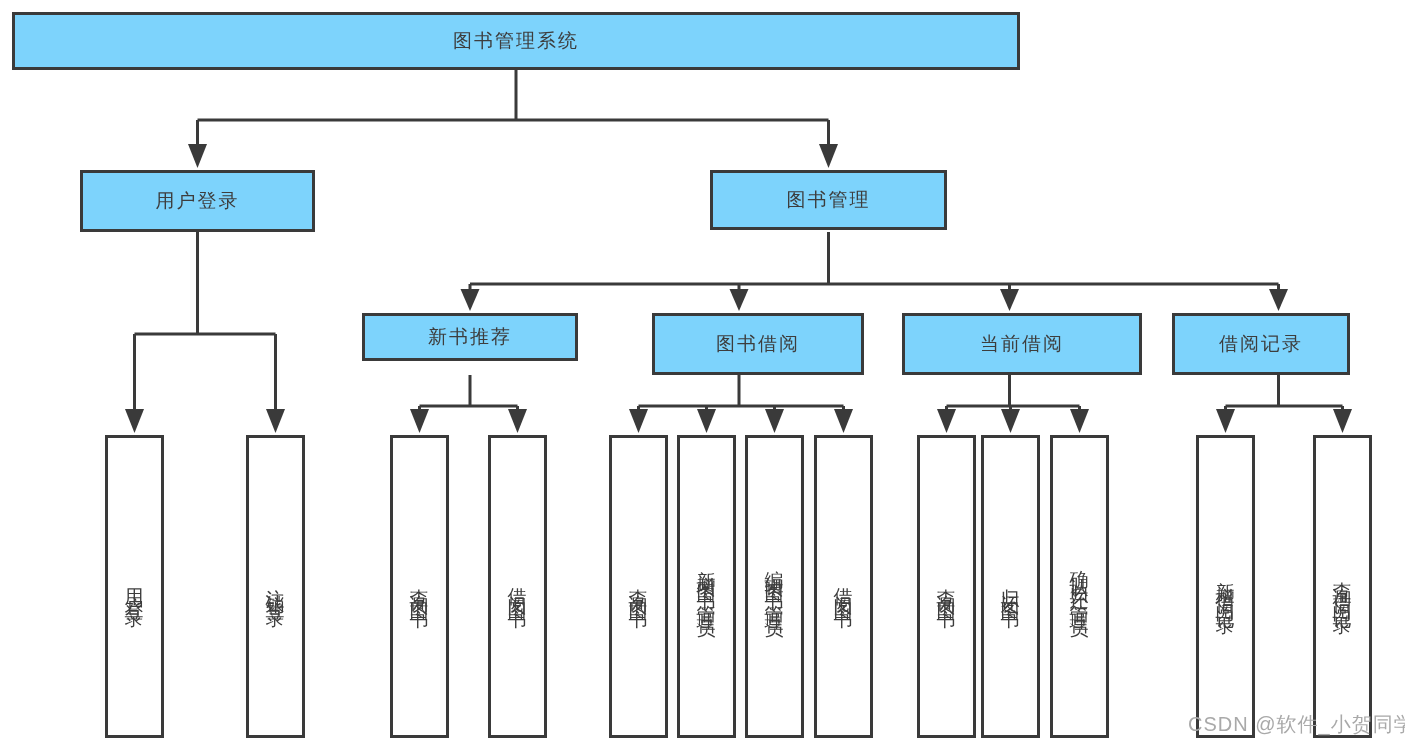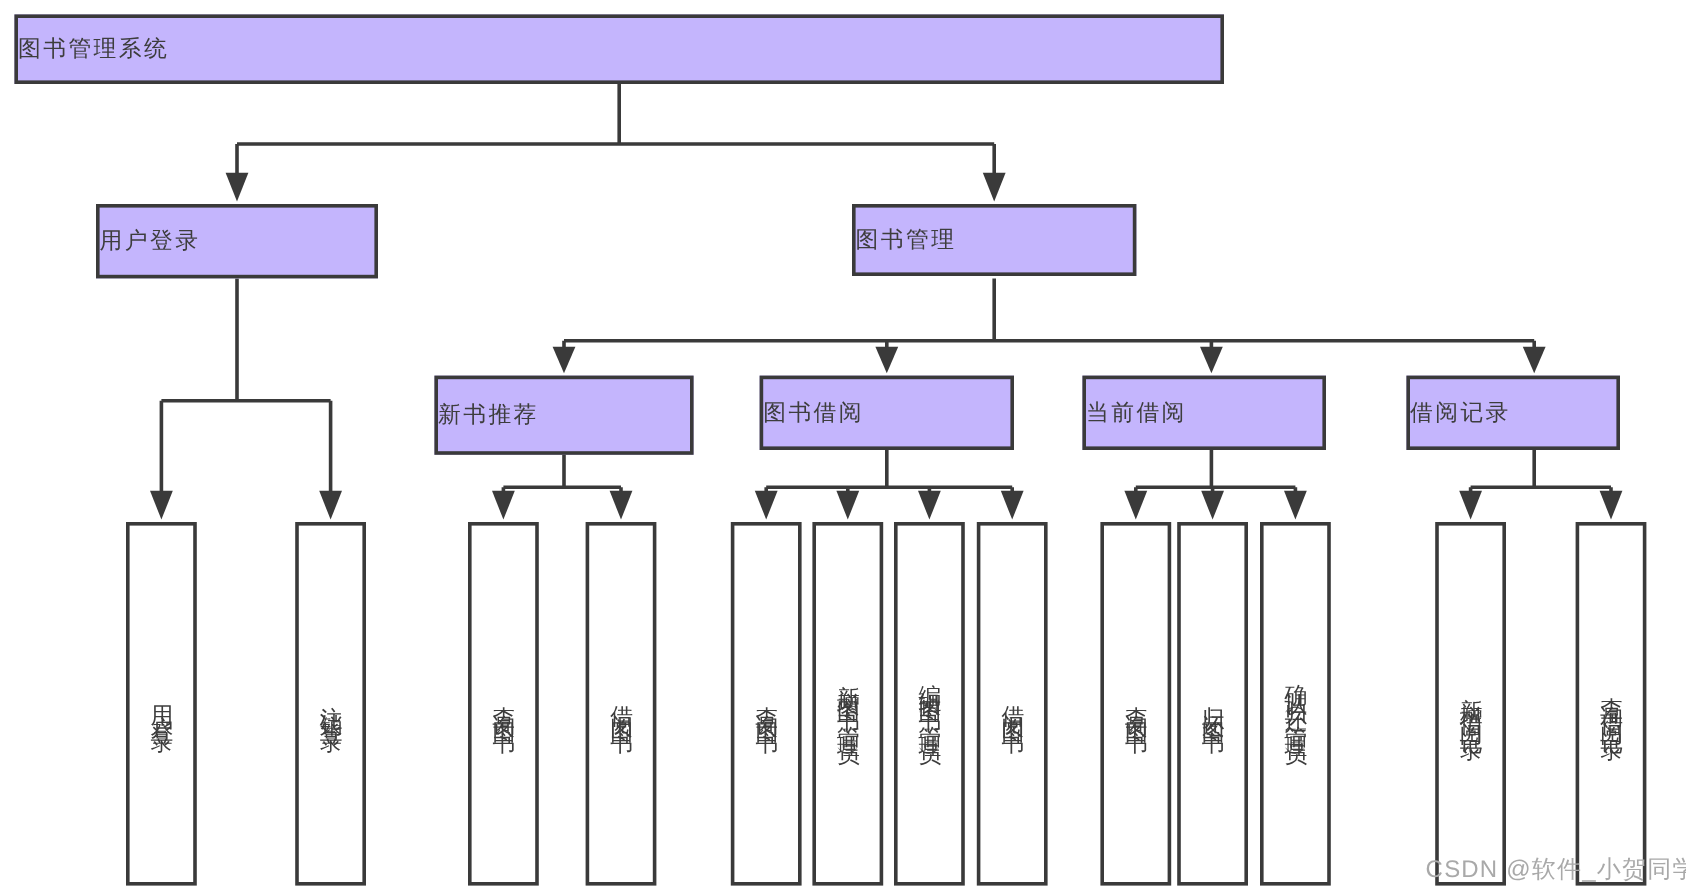--- a/index.html
+++ b/index.html
@@ -4,22 +4,22 @@
 <style>
   html,body{margin:0;padding:0;background:#ffffff;}
   .canvas{
     position:relative;width:1405px;height:747px;background:#ffffff;overflow:hidden;
     font-family:"Liberation Sans","DejaVu Sans",sans-serif;
   }
   .wires{position:absolute;left:0;top:0;}
   .wire{fill:none;stroke:#3a3a3a;stroke-width:3;}
   .arrow{fill:#3a3a3a;stroke:none;}
   .node{
-    position:absolute;box-sizing:border-box;background:#c4b5fd;
-    border:3px solid #3a3a3a;display:flex;align-items:center;
+    position:absolute;box-sizing:border-box;background:#7dd3fc;
+    border:3px solid #3a3a3a;display:flex;align-items:center;justify-content:center;
   }
   .node .hlabel{
     font-size:19px;letter-spacing:2px;color:#3d3d3d;white-space:nowrap;
   }
   .leaf{
     position:absolute;box-sizing:border-box;background:#ffffff;
     border:3px solid #3a3a3a;top:435px;height:303px;width:59px;
     display:flex;align-items:center;justify-content:center;
   }
   .vtext{
@@ -70,27 +70,27 @@
     <span class="hlabel">图书管理系统</span>
   </div>
 
   <div class="node" style="left:80px;top:170px;width:235px;height:62px">
     <span class="hlabel">用户登录</span>
   </div>
   <div class="node" style="left:710px;top:170px;width:237px;height:60px">
     <span class="hlabel">图书管理</span>
   </div>
 
-  <div class="node" style="left:362px;top:313px;width:216px;height:66px">
+  <div class="node" style="left:362px;top:313px;width:216px;height:48px">
     <span class="hlabel">新书推荐</span>
   </div>
-  <div class="node" style="left:633px;top:313px;width:212px;height:62px">
+  <div class="node" style="left:652px;top:313px;width:212px;height:62px">
     <span class="hlabel">图书借阅</span>
   </div>
-  <div class="node" style="left:902px;top:313px;width:203px;height:62px">
+  <div class="node" style="left:902px;top:313px;width:240px;height:62px">
     <span class="hlabel">当前借阅</span>
   </div>
   <div class="node" style="left:1172px;top:313px;width:178px;height:62px">
     <span class="hlabel">借阅记录</span>
   </div>
 
   <div class="leaf" style="left:105px">
     <span class="vtext">用户登录</span>
   </div>
   <div class="leaf" style="left:246px">

